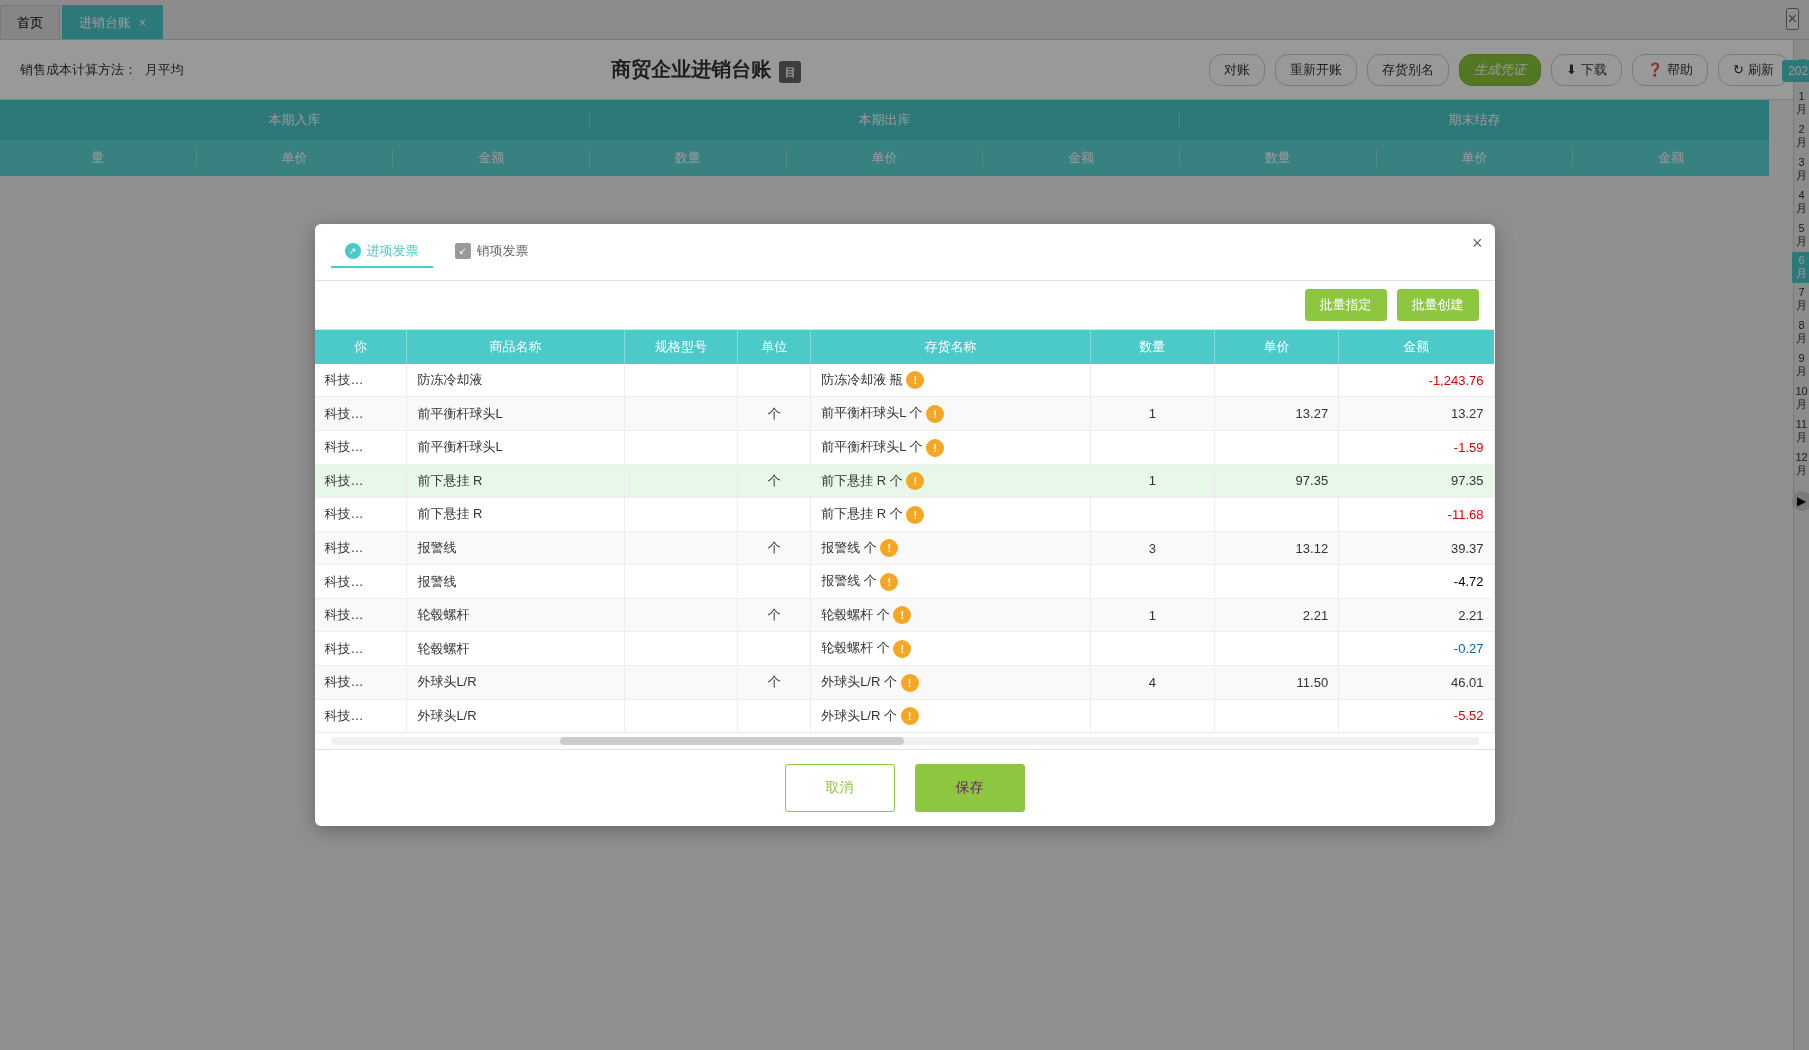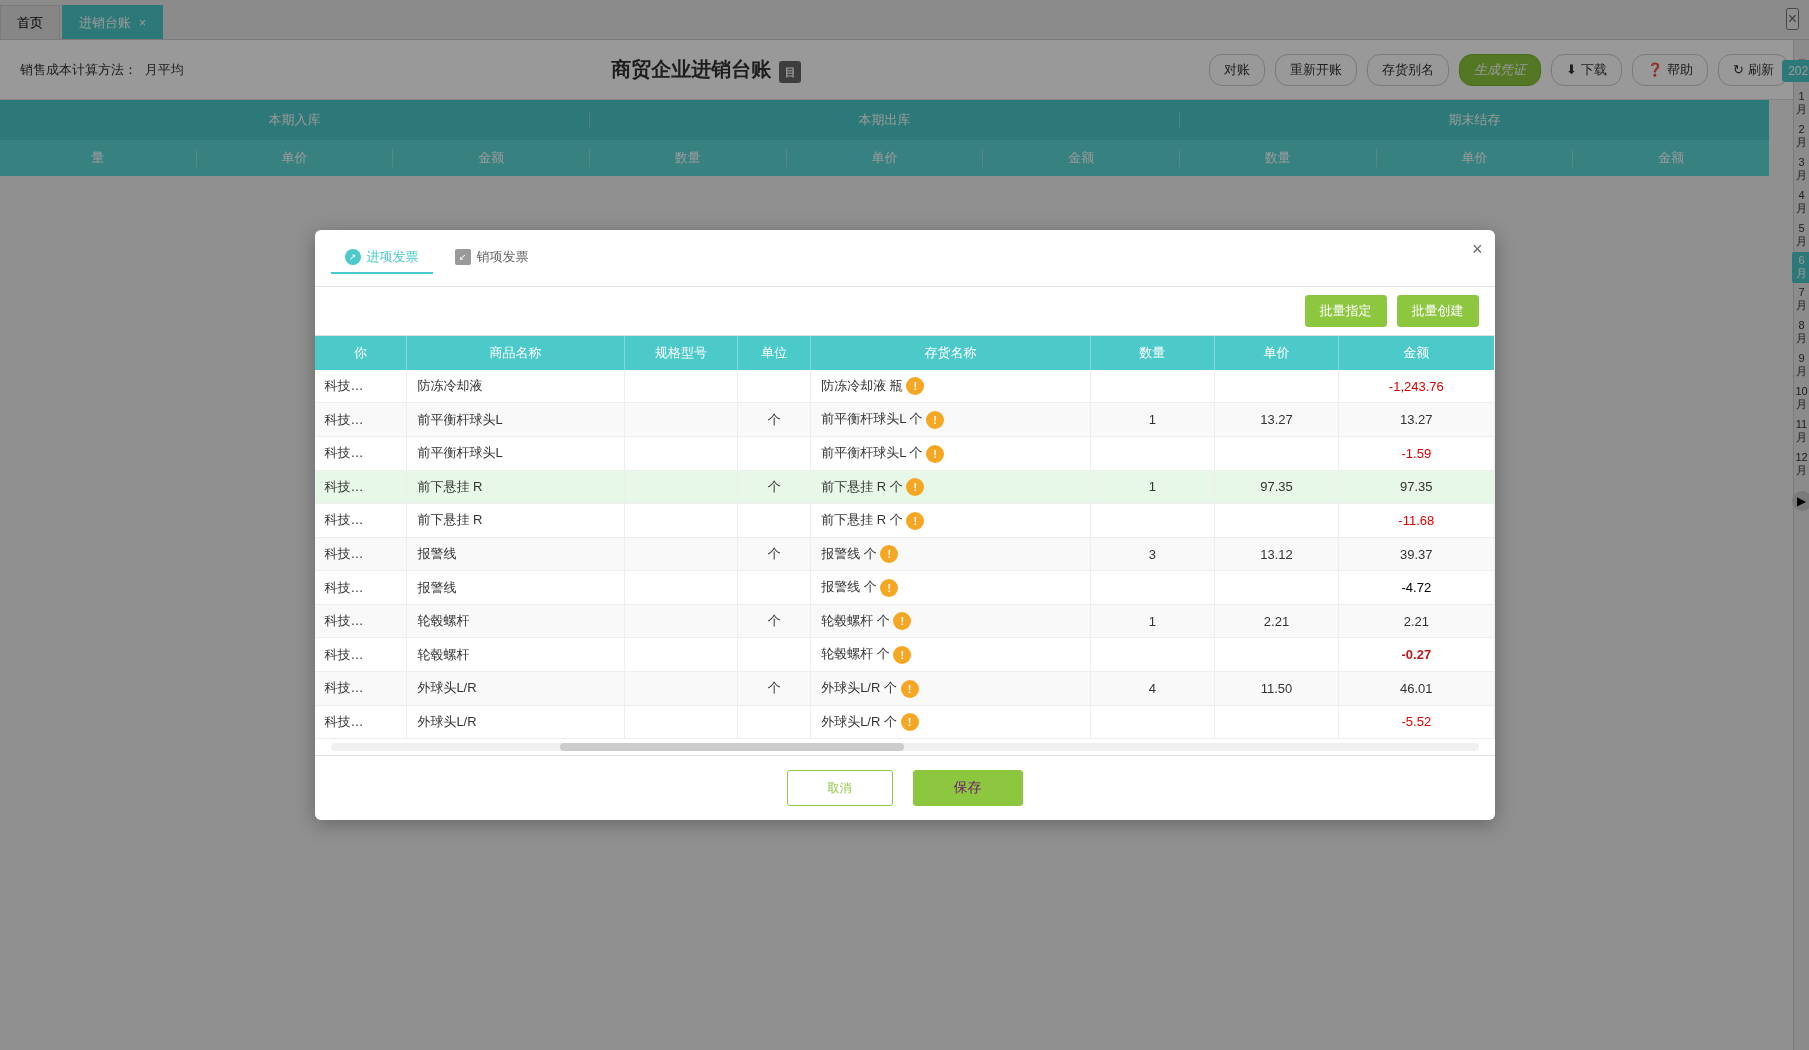--- a/index.html
+++ b/index.html
@@ -292,21 +292,21 @@
       color: #333;
       white-space: nowrap;
     }
     .modal-table tr:nth-child(even) {
       background: #f9f9f9;
     }
     .modal-table tr.highlighted {
       background: #e8f8e8;
     }
     .modal-table td.num {
-      text-align: center;
+      text-align: right;
     }
     .modal-table td.center {
       text-align: center;
     }
     .warning-icon {
       display: inline-flex;
       align-items: center;
       justify-content: center;
       width: 18px;
       height: 18px;
@@ -318,27 +318,27 @@
       vertical-align: middle;
     }
     .modal-footer {
       padding: 14px 16px;
       border-top: 1px solid #e0e0e0;
       display: flex;
       justify-content: center;
       gap: 20px;
     }
     .btn-cancel {
-      padding: 8px 40px;
+      padding: 14px 40px;
       border: 1px solid #8dc63f;
       border-radius: 3px;
       color: #8dc63f;
       background: white;
       cursor: pointer;
-      font-size: 12px;
+      font-size: 14px;
     }
     .btn-save {
       padding: 8px 40px;
       border: 1px solid #8dc63f;
       border-radius: 3px;
       color: #701a75;
       background: #8dc63f;
       cursor: pointer;
       font-size: 14px;
     }
@@ -565,21 +565,21 @@
                 <td class="num">2.21</td>
               </tr>
               <tr>
                 <td>科技…</td>
                 <td>轮毂螺杆</td>
                 <td class="center"></td>
                 <td class="center"></td>
                 <td>轮毂螺杆 个 <span class="warning-icon">!</span></td>
                 <td class="center"></td>
                 <td class="num"></td>
-                <td class="num" style="color: #b91c1c; font-weight: bold;">-0.27</td>
+                <td class="num" style="color: #0369a1;">-0.27</td>
               </tr>
               <tr>
                 <td>科技…</td>
                 <td>外球头L/R</td>
                 <td class="center"></td>
                 <td class="center">个</td>
                 <td>外球头L/R 个 <span class="warning-icon">!</span></td>
                 <td class="center">4</td>
                 <td class="num">11.50</td>
                 <td class="num">46.01</td>

